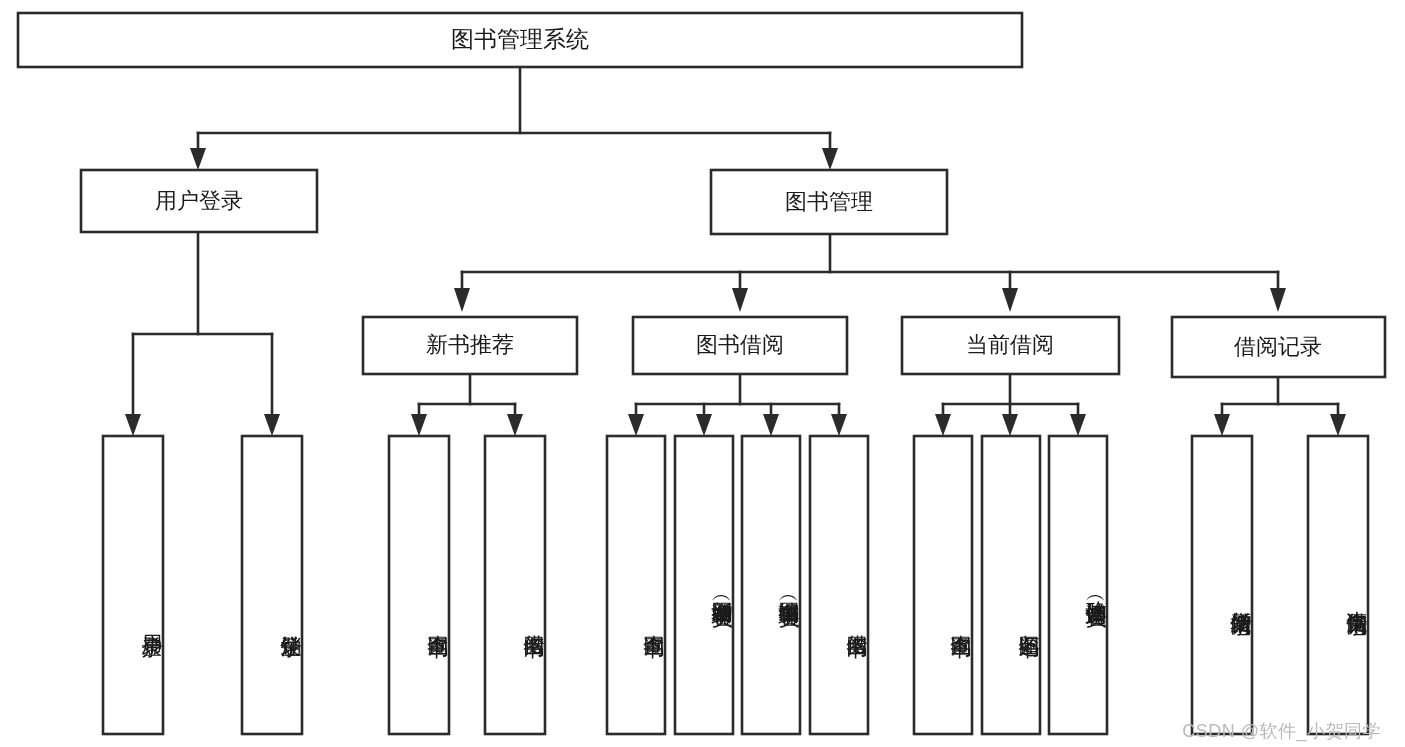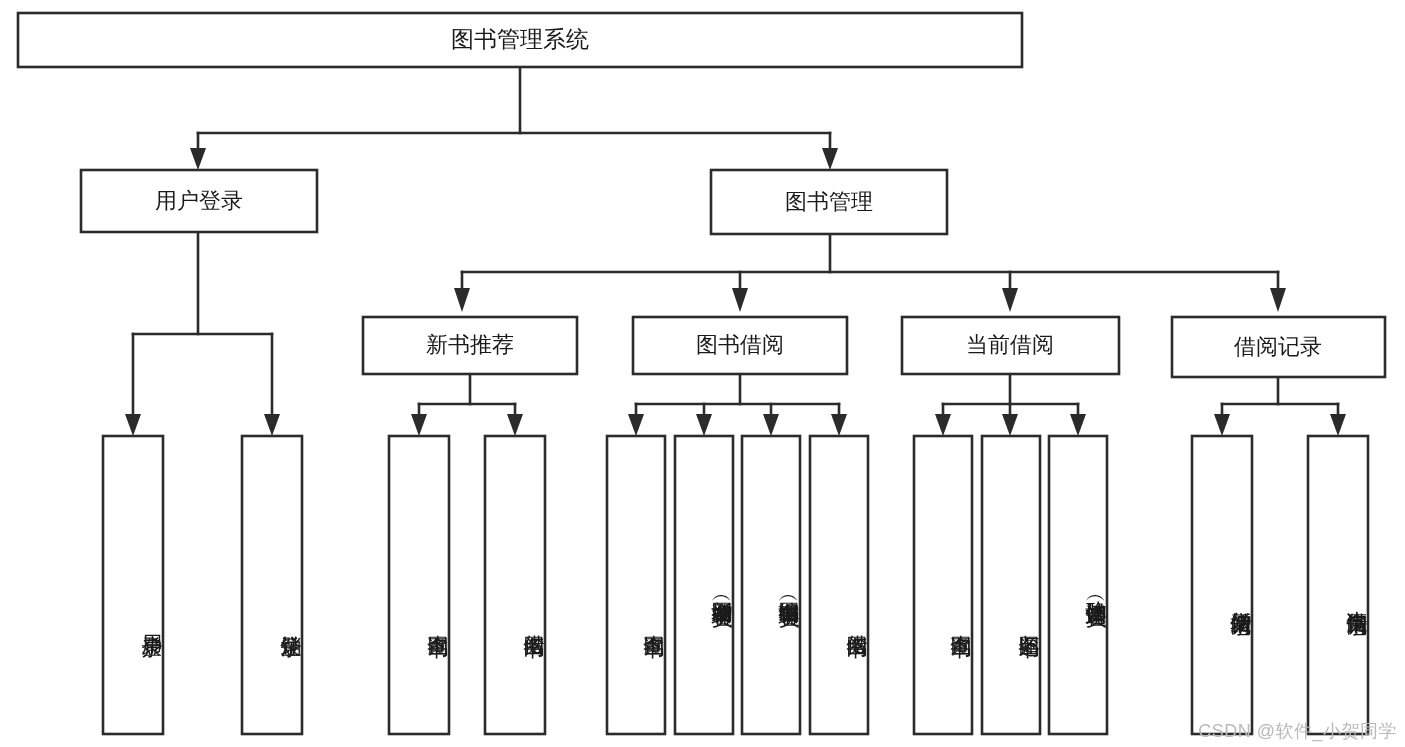--- a/index.html
+++ b/index.html
@@ -63,21 +63,21 @@
     text-orientation: upright;
     letter-spacing: 1px;
     white-space: nowrap;
     display: flex;
     align-items: flex-start;
     justify-content: center;
     pointer-events: none;
   }
   .watermark {
     position: absolute;
-    right: 8px;
+    right: 24px;
     bottom: 4px;
     font-family: "Liberation Sans", "DejaVu Sans", sans-serif;
     font-size: 18px;
     color: #b9b9b9;
     letter-spacing: 0.5px;
     white-space: nowrap;
   }
 </style>
 </head>
 <body>

